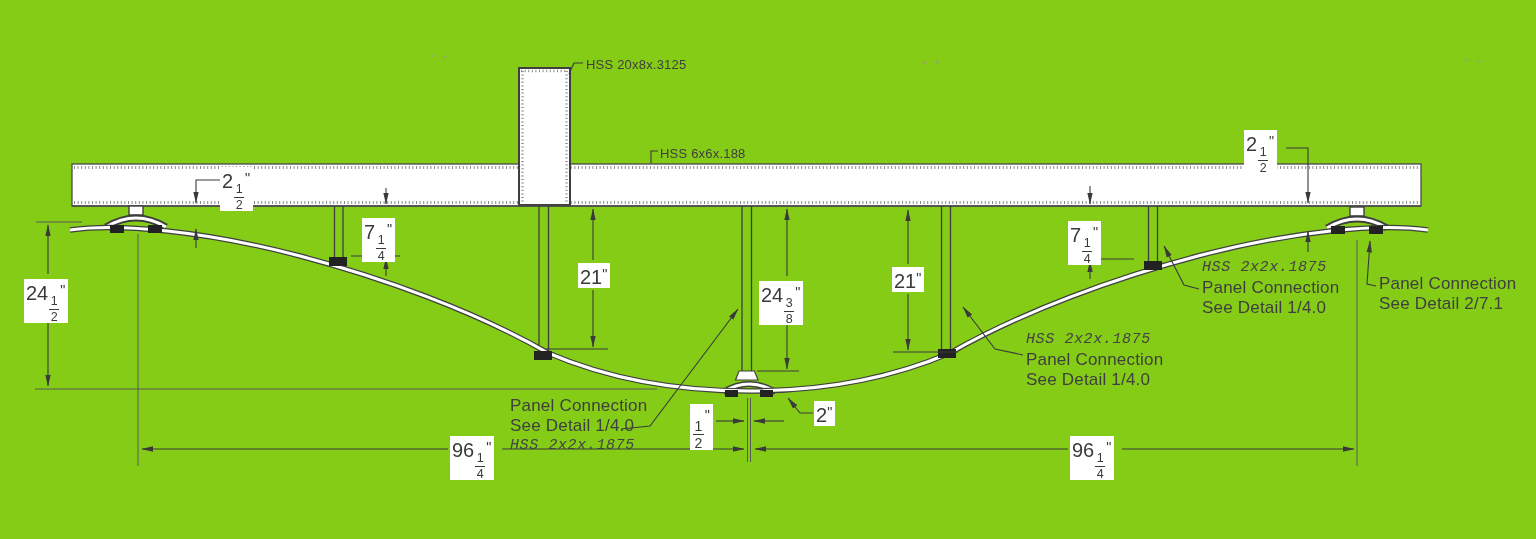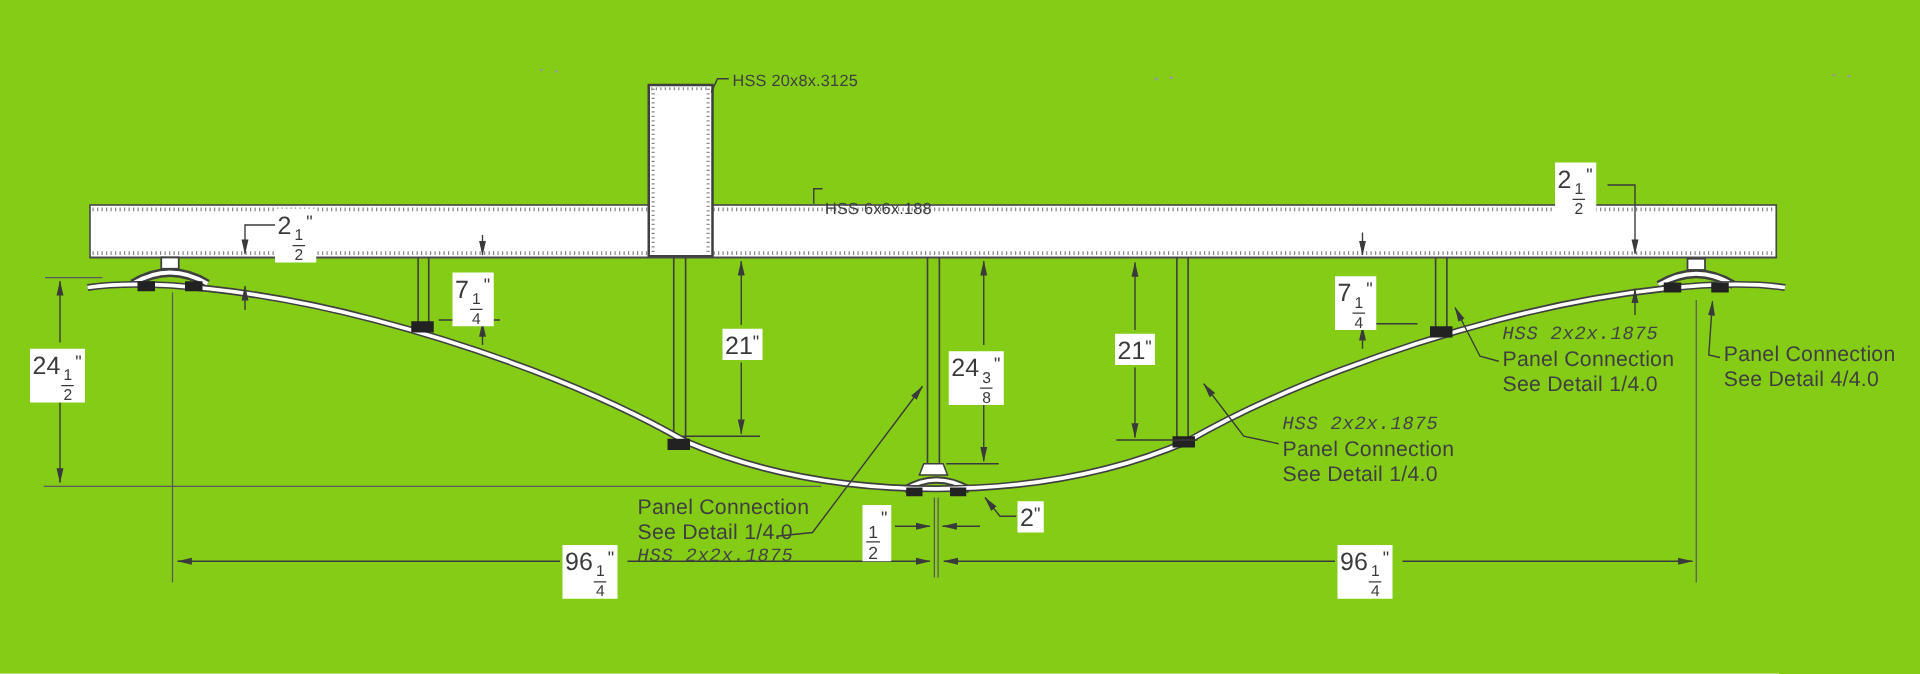--- a/index.html
+++ b/index.html
@@ -155,21 +155,21 @@
     <circle cx="433" cy="56" r="1.1"></circle>
         <circle cx="445" cy="57" r="1.1"></circle>
     <circle cx="925" cy="63" r="1.3"></circle>
         <circle cx="937" cy="62" r="1.3"></circle>
     <circle cx="1467" cy="60" r="1.1"></circle>
         <circle cx="1479" cy="61" r="1.1"></circle>
   </g>
 </svg>
 
 <div class="txt small" style="left:586px;top:55px;">HSS 20x8x.3125</div>
-<div class="txt small" style="left:660px;top:144px;margin-top:13px;">HSS 6x6x.188</div>
+<div class="txt small" style="left:660px;top:144px;">HSS 6x6x.188</div>
 
 <div class="dim" style="left:220px;top:167px;">
   <span>2</span><span class="frac">
         <span class="num">1</span>
         <span class="den">2</span>
       </span><span class="un">"</span>
 </div>
 <div class="dim" style="left:1244px;top:130px;">
   <span>2</span><span class="frac">
         <span class="num">1</span>
@@ -238,16 +238,16 @@
   <span class="note-line">Panel Connection</span>
   <span class="note-line">See Detail 1/4.0</span>
 </div>
 <div class="txt" style="left:1202px;top:258px;">
   <span class="note-line hw">HSS 2x2x.1875</span>
   <span class="note-line">Panel Connection</span>
   <span class="note-line">See Detail 1/4.0</span>
 </div>
 <div class="txt" style="left:1379px;top:274px;">
   <span class="note-line">Panel Connection</span>
-  <span class="note-line">See Detail 4/4.0</span>
+  <span class="note-line">See Detail 2/7.1</span>
 </div>
 
 </div>
 
 </body></html>

